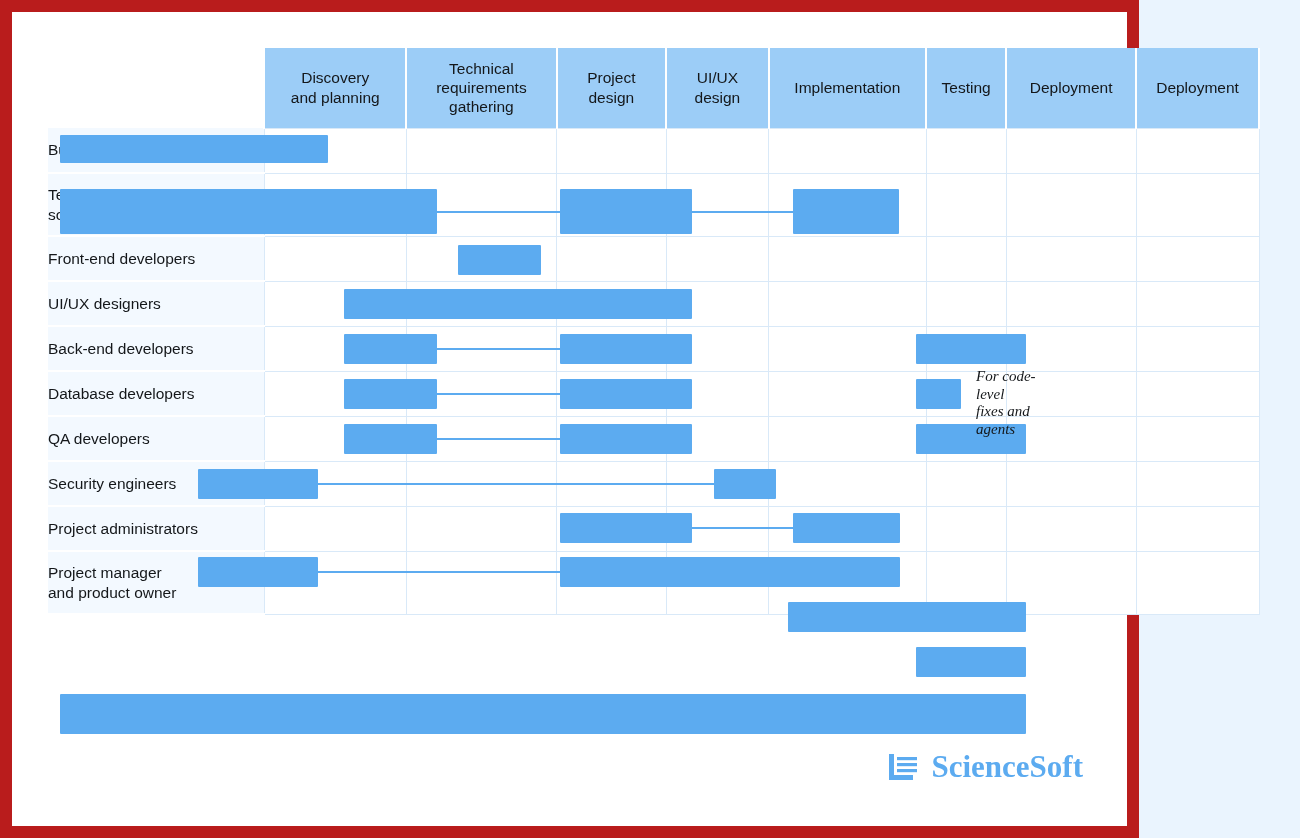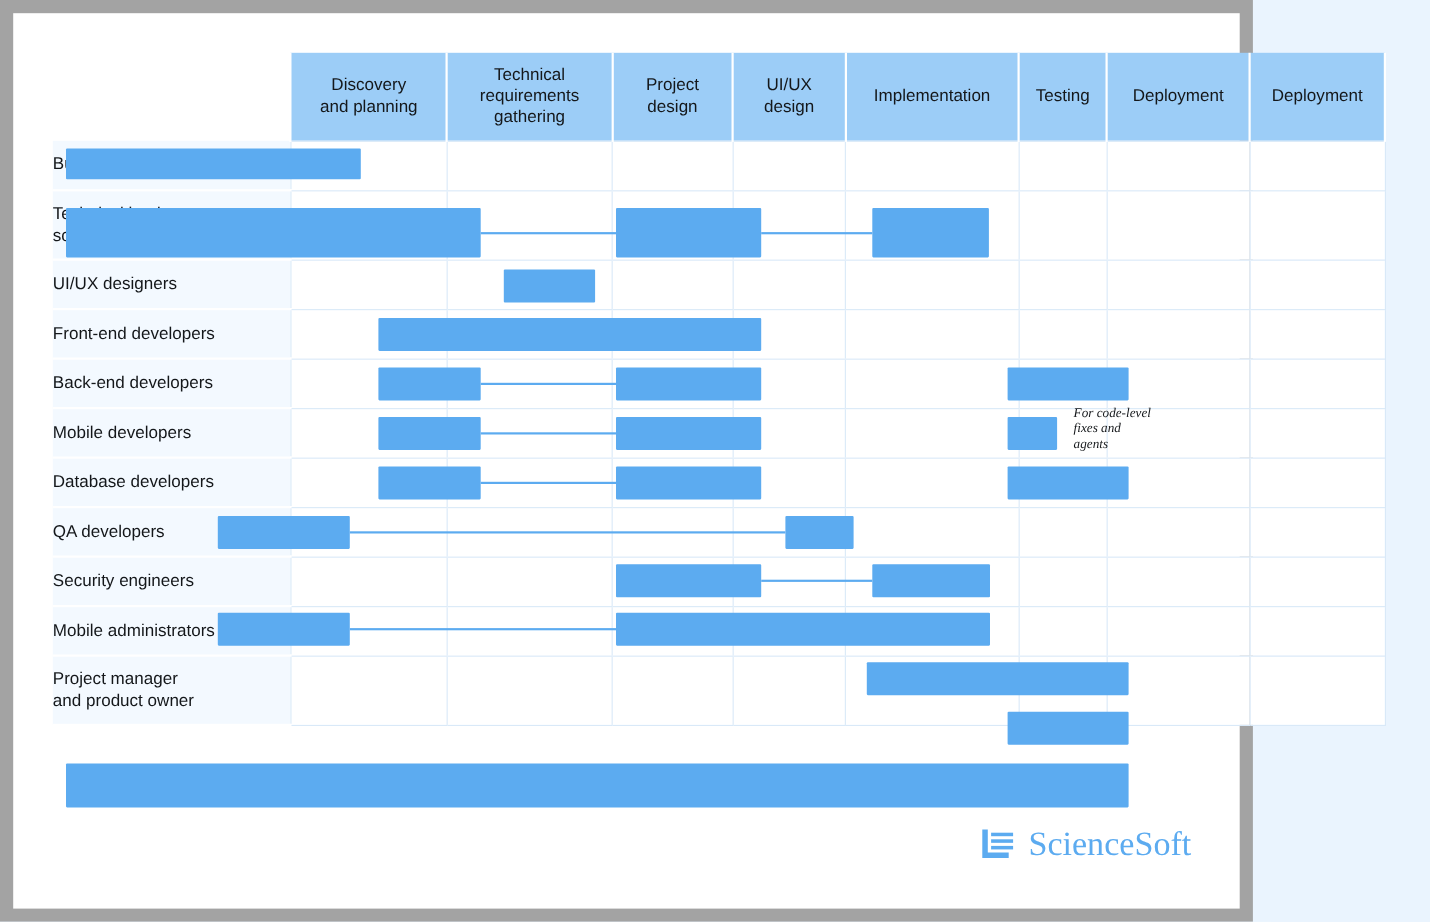--- a/index.html
+++ b/index.html
@@ -5,21 +5,21 @@
   html, body {
     margin: 0;
     padding: 0;
     background: #eaf4fe;
     font-family: "Liberation Sans", sans-serif;
   }
   #page {
     position: relative;
     width: 1139px;
     height: 838px;
-    background: #a3a3a3;
+    background: #b91c1c;
     box-sizing: border-box;
     padding: 12px;
   }
   #card {
     position: relative;
     width: 100%;
     height: 100%;
     background: #ffffff;
     box-sizing: border-box;
   }
@@ -97,33 +97,34 @@
   }
   .connector {
     position: absolute;
     background: #5cabf0;
     height: 2px;
   }
   .note {
     position: absolute;
     font-family: "Liberation Serif", serif;
     font-style: italic;
-    font-size: 12px;
+    font-size: 15px;
     color: #14171a;
     line-height: 1.18;
     width: 86px;
   }
   
   #logo {
     position: absolute;
     right: 44px;
     bottom: 40px;
     display: flex;
     align-items: center;
     gap: 8px;
+    font-weight: bold;
   }
   #logo .mark {
     width: 38px;
     height: 38px;
     position: relative;
   }
   #logo .wordmark {
     font-family: "Liberation Serif", serif;
     font-size: 31px;
     color: #5cabf0;
@@ -199,73 +200,60 @@
             <td class="cell"></td>
             <td class="cell"></td>
             <td class="cell"></td>
             <td class="cell"></td>
             <td class="cell"></td>
             <td class="cell last"></td>
           </tr>
 
           <tr>
             <td class="rowlabel" style="height:45px">
+              <div>Front-end developers</div>
+            </td>
+            <td class="cell"></td>
+            <td class="cell"></td>
+            <td class="cell"></td>
+            <td class="cell"></td>
+            <td class="cell"></td>
+            <td class="cell"></td>
+            <td class="cell"></td>
+            <td class="cell last"></td>
+          </tr>
+
+          <tr>
+            <td class="rowlabel" style="height:45px">
               <div>UI/UX designers</div>
             </td>
             <td class="cell"></td>
             <td class="cell"></td>
             <td class="cell"></td>
             <td class="cell"></td>
             <td class="cell"></td>
             <td class="cell"></td>
             <td class="cell"></td>
             <td class="cell last"></td>
           </tr>
 
           <tr>
             <td class="rowlabel" style="height:45px">
-              <div>Front-end developers</div>
-            </td>
-            <td class="cell"></td>
-            <td class="cell"></td>
-            <td class="cell"></td>
-            <td class="cell"></td>
-            <td class="cell"></td>
-            <td class="cell"></td>
-            <td class="cell"></td>
-            <td class="cell last"></td>
-          </tr>
-
-          <tr>
-            <td class="rowlabel" style="height:45px">
               <div>Back-end developers</div>
             </td>
             <td class="cell"></td>
             <td class="cell"></td>
             <td class="cell"></td>
             <td class="cell"></td>
             <td class="cell"></td>
             <td class="cell"></td>
             <td class="cell"></td>
             <td class="cell last"></td>
           </tr>
 
-          <tr>
-            <td class="rowlabel" style="height:45px">
-              <div>Mobile developers</div>
-            </td>
-            <td class="cell"></td>
-            <td class="cell"></td>
-            <td class="cell"></td>
-            <td class="cell"></td>
-            <td class="cell"></td>
-            <td class="cell"></td>
-            <td class="cell"></td>
-            <td class="cell last"></td>
-          </tr>
 
           <tr>
             <td class="rowlabel" style="height:45px">
               <div>Database developers</div>
             </td>
             <td class="cell"></td>
             <td class="cell"></td>
             <td class="cell"></td>
             <td class="cell"></td>
             <td class="cell"></td>
@@ -298,21 +286,21 @@
             <td class="cell"></td>
             <td class="cell"></td>
             <td class="cell"></td>
             <td class="cell"></td>
             <td class="cell"></td>
             <td class="cell last"></td>
           </tr>
 
           <tr>
             <td class="rowlabel" style="height:45px">
-              <div>Mobile administrators</div>
+              <div>Project administrators</div>
             </td>
             <td class="cell"></td>
             <td class="cell"></td>
             <td class="cell"></td>
             <td class="cell"></td>
             <td class="cell"></td>
             <td class="cell"></td>
             <td class="cell"></td>
             <td class="cell last"></td>
           </tr>

